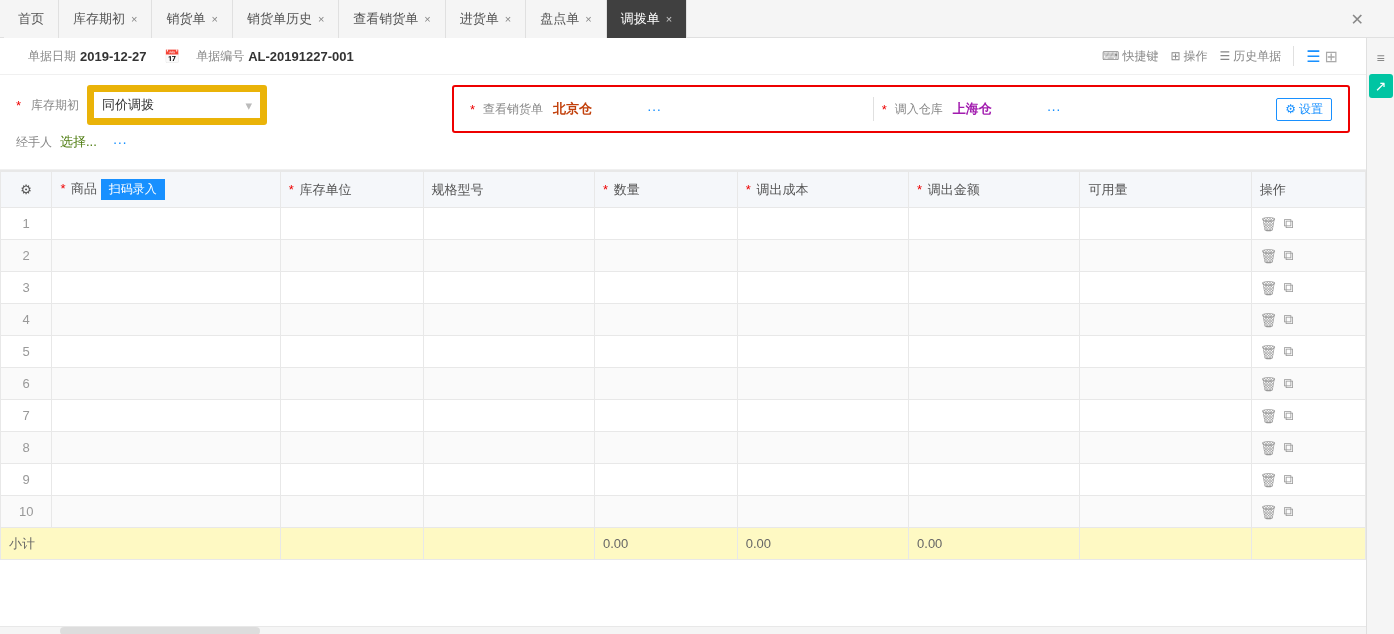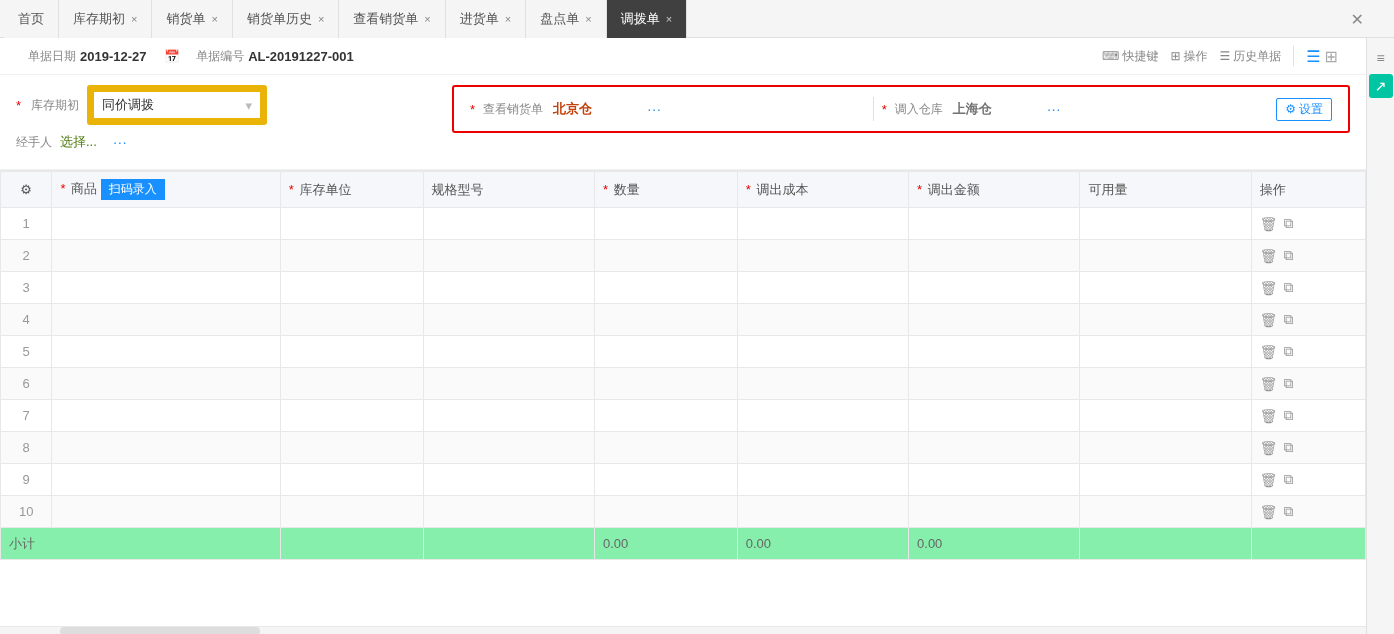--- a/index.html
+++ b/index.html
@@ -193,21 +193,21 @@
       border: 1px solid #e8e8e8;
       padding: 0 8px;
       color: #333;
     }
     tbody td.row-num {
       text-align: center;
       color: #999;
       width: 36px;
     }
     tfoot tr {
-      background: #86efac;
+      background: #fef9c3;
       height: 32px;
     }
     tfoot td {
       border: 1px solid #e8e8e8;
       padding: 0 8px;
       font-size: 13px;
       color: #666;
     }
 
     
@@ -387,21 +387,21 @@
       <div class="warehouse-item">
         <span class="required-star">*</span>
         <span class="form-label">查看销货单</span>
         <span class="form-value" style="cursor:pointer;color:#c2410c;margin-left:4px;">北京仓</span>
         <span class="more-icon">···</span>
       </div>
       <div class="warehouse-divider"></div>
       <div class="warehouse-item">
         <span class="required-star">*</span>
         <span class="form-label">调入仓库</span>
-        <span class="form-value" style="cursor:pointer;color:#737373;margin-left:4px;">上海仓</span>
+        <span class="form-value" style="cursor:pointer;color:#a21caf;margin-left:4px;">上海仓</span>
         <span class="more-icon">···</span>
       </div>
       <div style="margin-left:auto;">
         <div class="settings-btn">
           <span>⚙</span>
           <span>设置</span>
         </div>
       </div>
     </div>
   </div>

